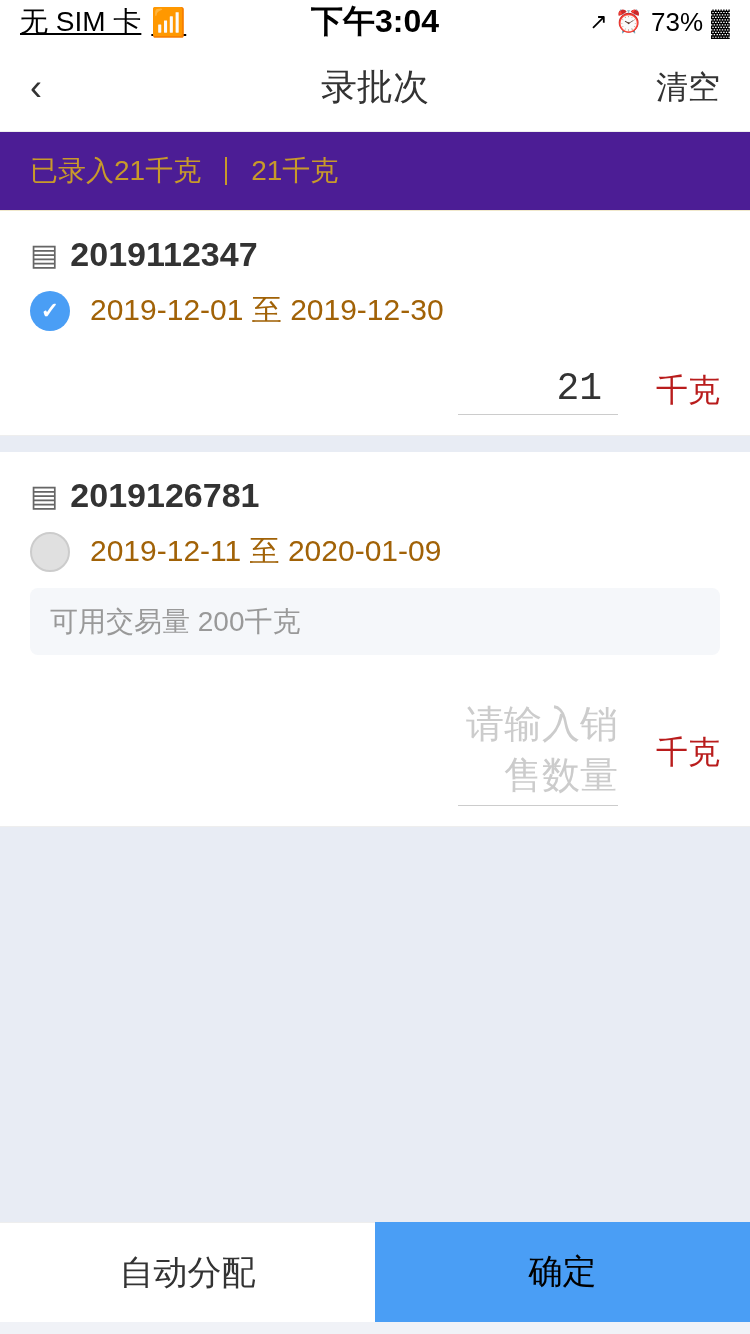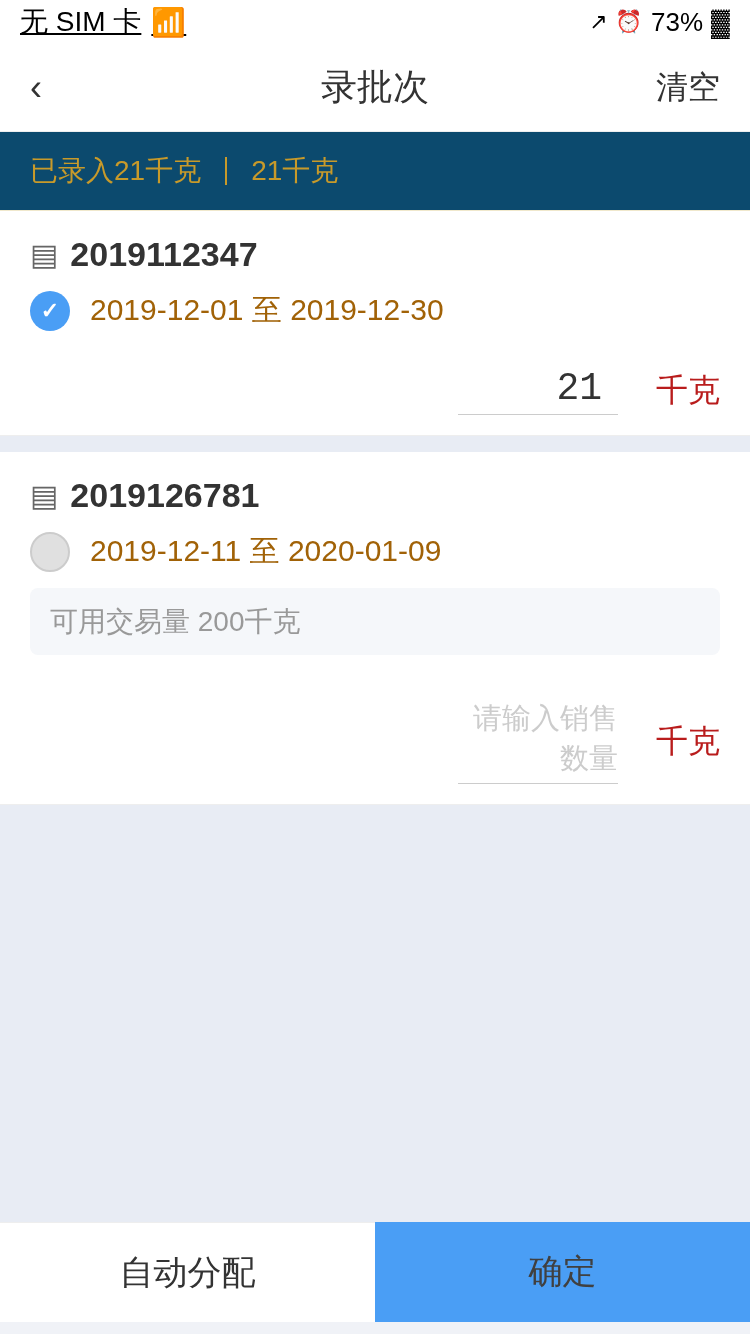--- a/index.html
+++ b/index.html
@@ -70,21 +70,21 @@
       color: #333;
     }
     .nav-action {
       font-size: 32px;
       color: #333;
       cursor: pointer;
     }
 
     
     .info-banner {
-      background: #0c4a6e;
+      background: #4c1d95;
       padding: 20px 30px;
       display: flex;
       align-items: center;
       gap: 24px;
       border-bottom: 1px solid #f0e8cc;
     }
     .info-banner-text {
       font-size: 28px;
       color: #c89a2a;
     }
@@ -178,21 +178,21 @@
       color: #b91c1c;
     }
     .qty-underline {
       width: 160px;
       border-bottom: 1px solid #ccc;
       margin-right: 10px;
       text-align: right;
       padding-bottom: 4px;
     }
     .qty-placeholder {
-      font-size: 29px;
+      font-size: 38px;
       color: #ccc;
     }
 
     
     .section-divider {
       height: 16px;
       background: #e8ecf4;
     }
 
     
@@ -215,21 +215,21 @@
       border-top: 1px solid #eee;
       cursor: pointer;
     }
     .bottom-confirm {
       flex: 1;
       background: #4a9ef5;
       display: flex;
       align-items: center;
       justify-content: center;
       font-size: 34px;
-      color: #404040;
+      color: #000000;
       cursor: pointer;
     }
 
     .content-area {
       display: flex;
       flex-direction: column;
       min-height: calc(1334px - 44px - 88px - 100px);
     }
 
     .card-padding-bottom {
@@ -245,20 +245,21 @@
     }
   </style>
 </head>
 <body>
 
 <div class="status-bar">
   <div class="status-left">
     <span>无 SIM 卡</span>
     <span>📶</span>
   </div>
+  <div class="status-center">下午3:04</div>
   <div class="status-right">
     <span style="font-size:22px;">↗</span>
     <span style="font-size:22px;">⏰</span>
     <span>73%</span>
     <span>▓</span>
   </div>
 </div>
 
 <div class="nav-bar">
   <span class="nav-back">‹</span>

